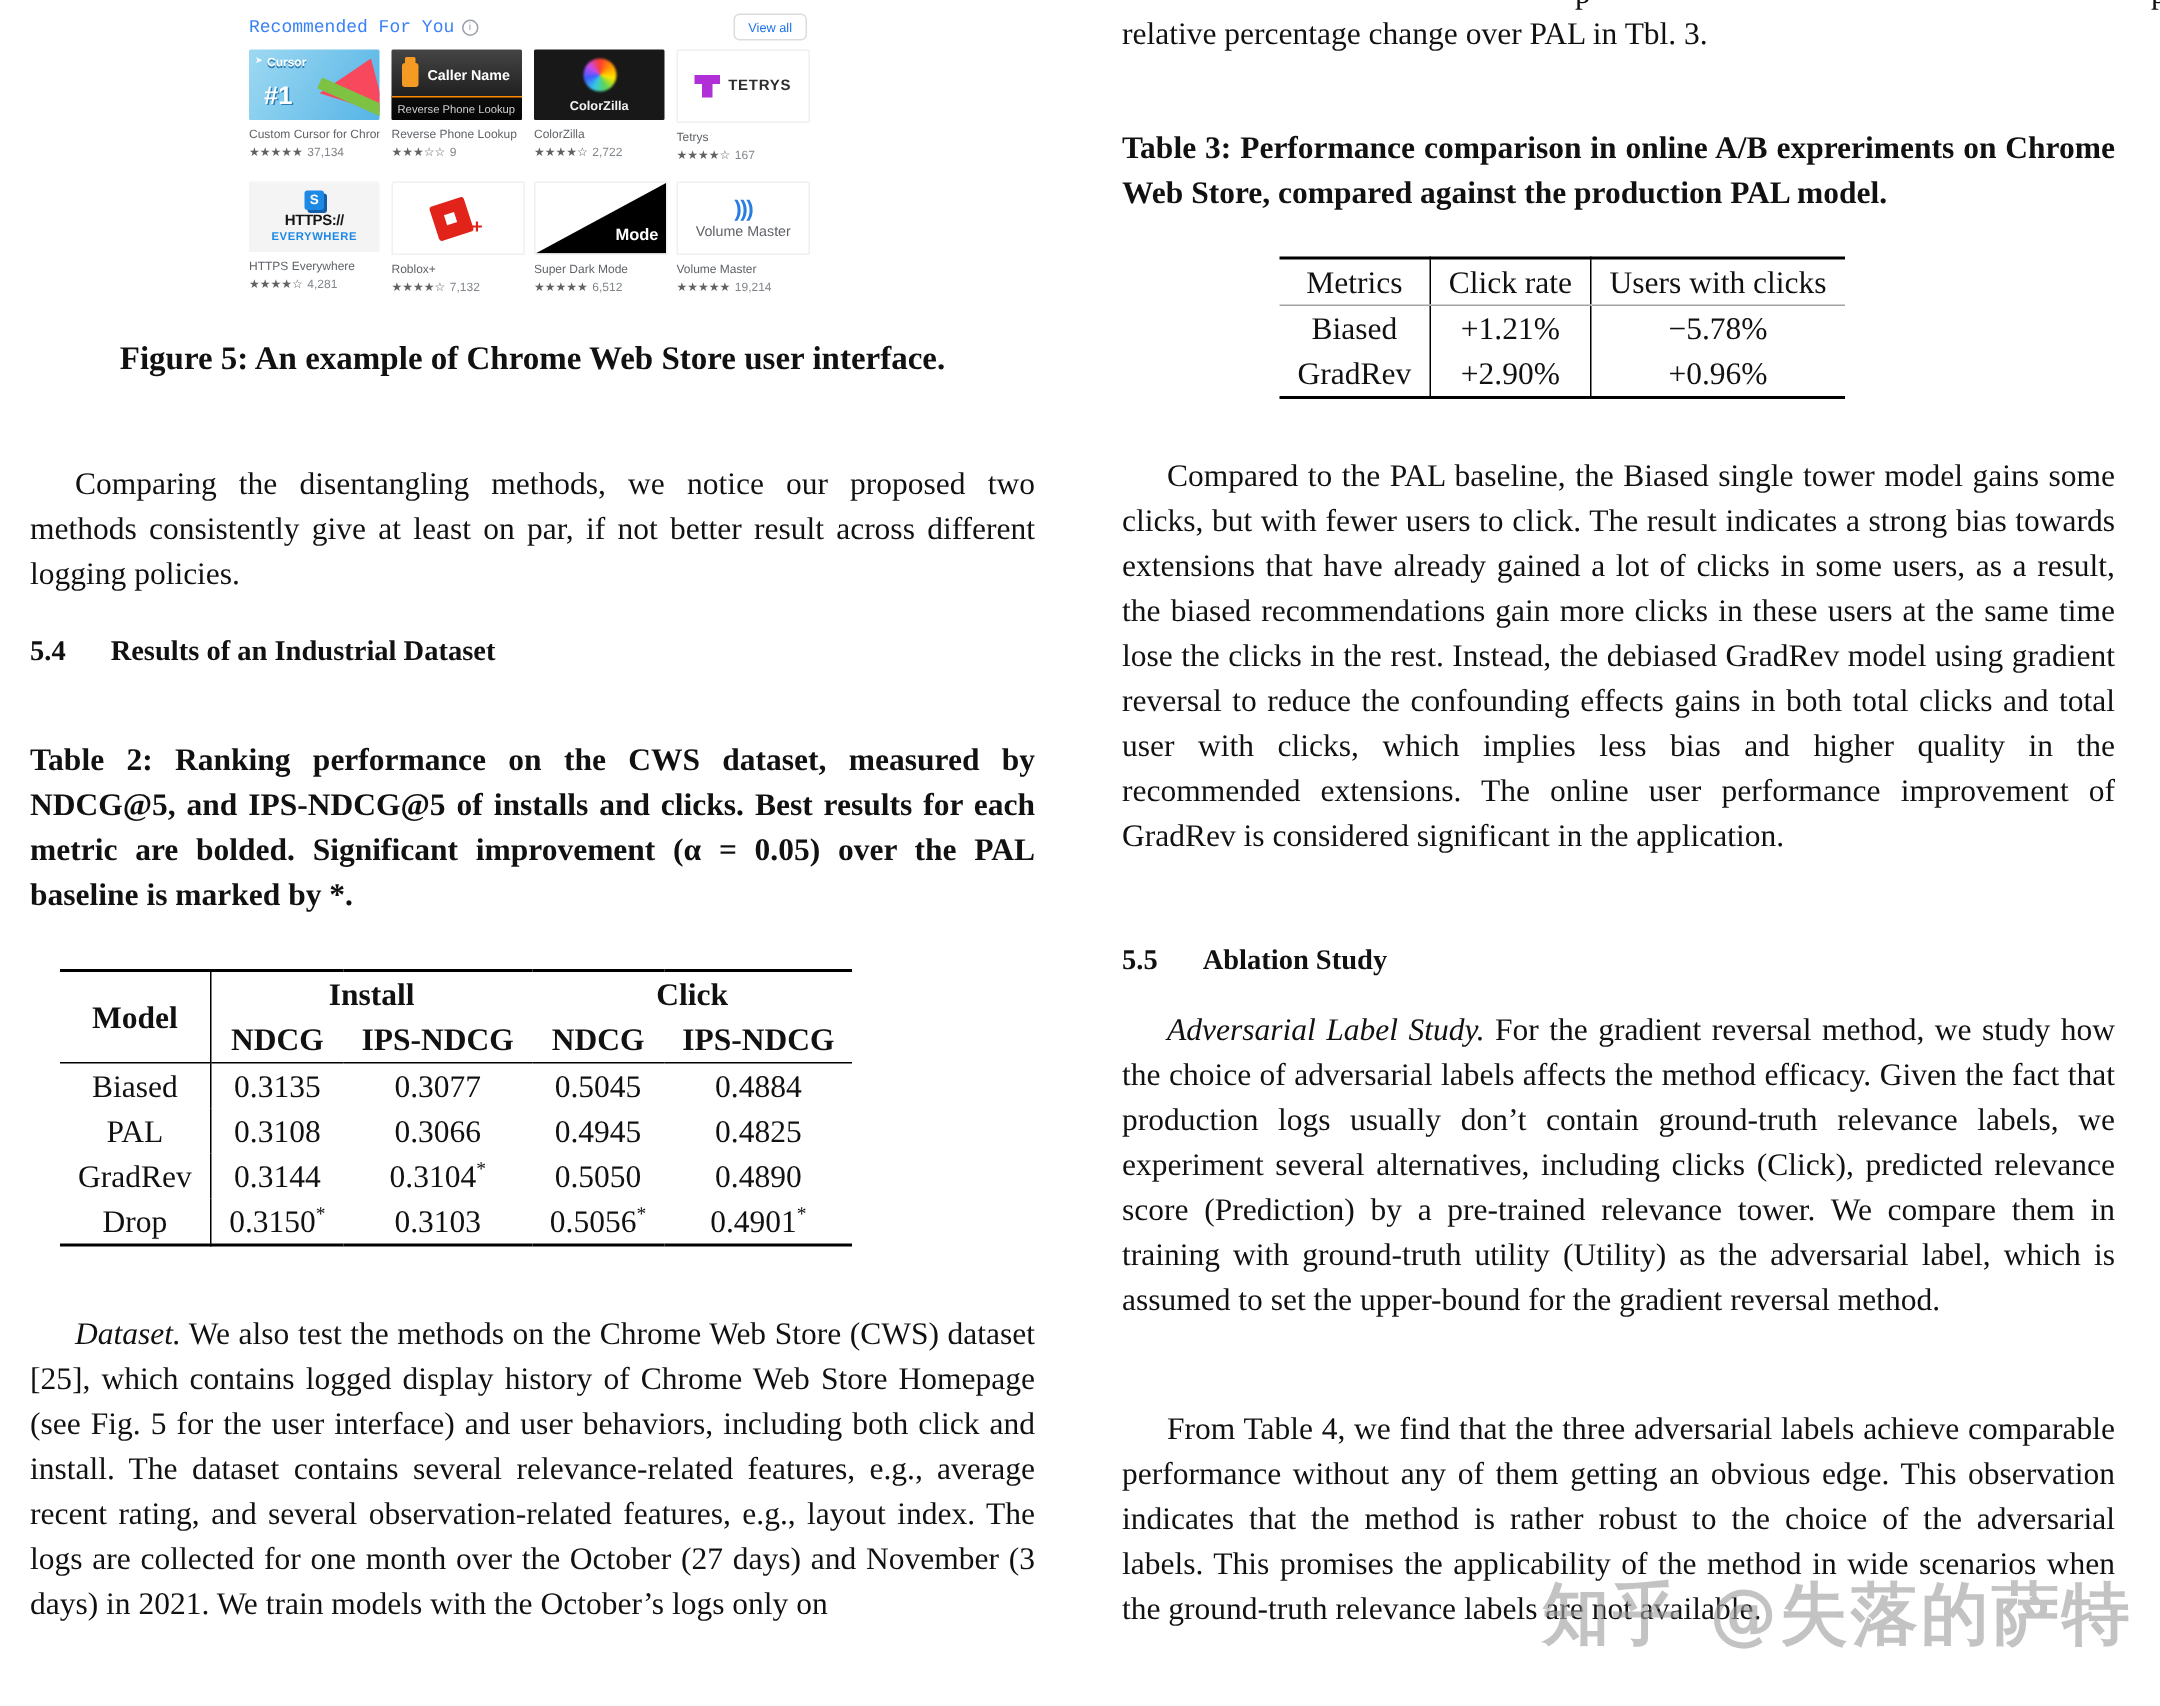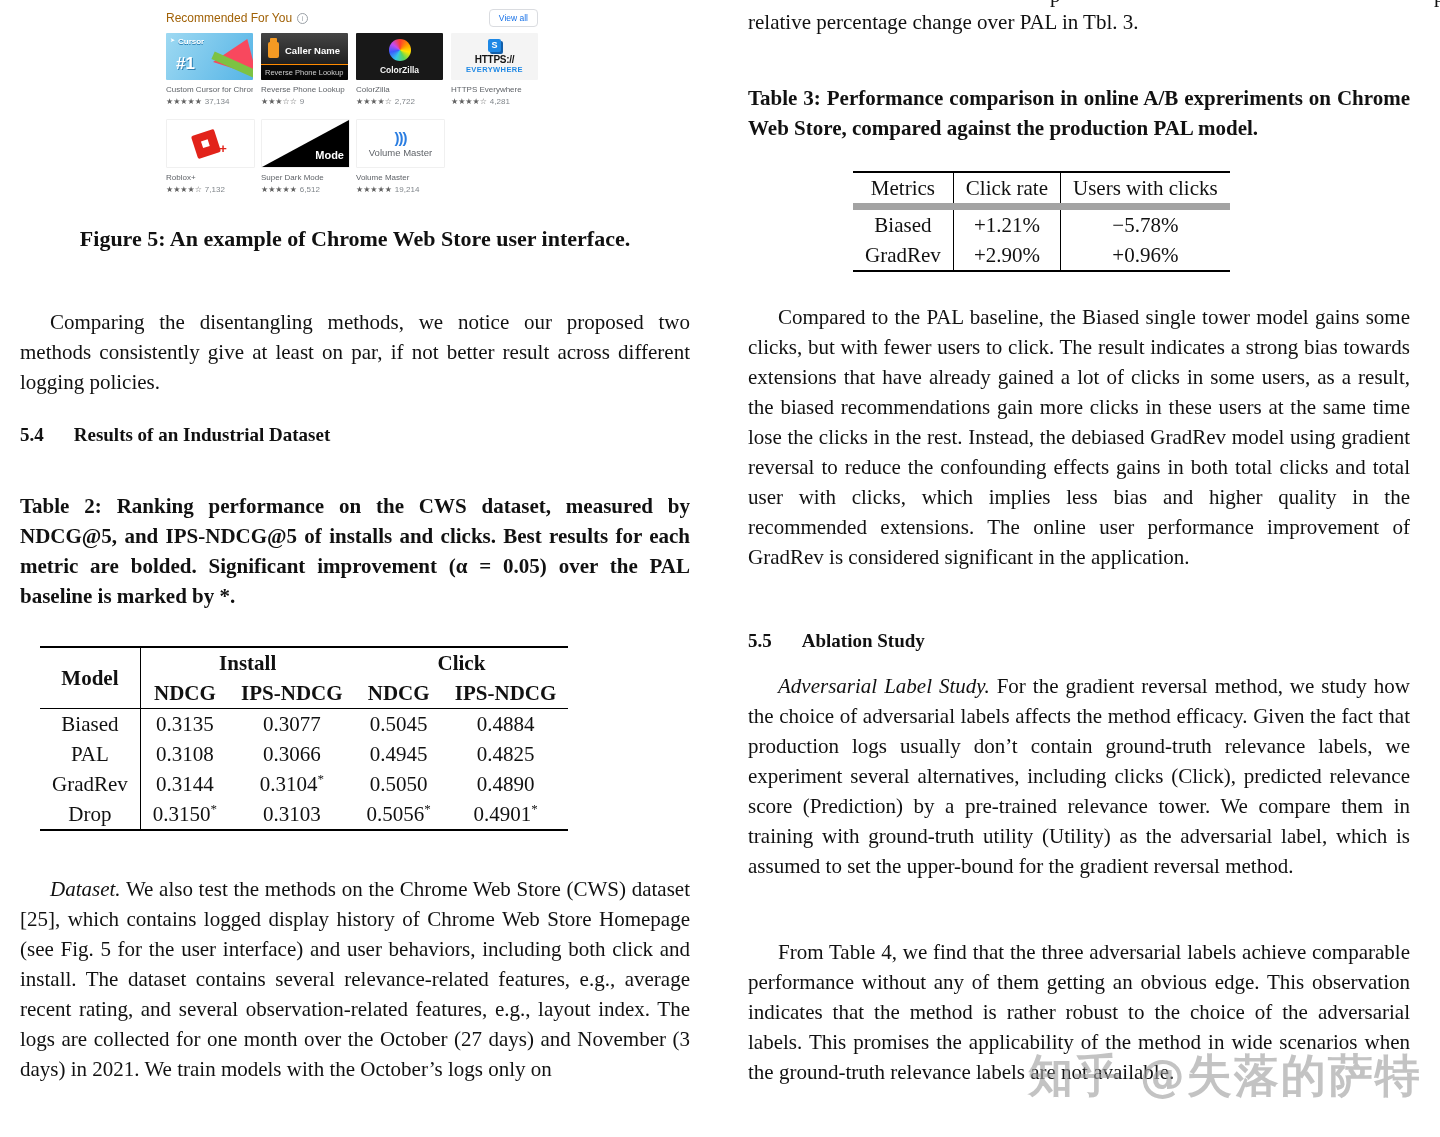--- a/index.html
+++ b/index.html
@@ -14,21 +14,21 @@
   .lead{font-style:italic;}
   .caption{font-weight:bold;font-size:21px;line-height:30px;text-align:justify;margin:0;}
   h2.sec{font-size:19px;font-weight:bold;margin:0;}
   h2.sec .num{margin-right:30px;}
   .figcap{font-weight:bold;font-size:22px;text-align:center;width:100%;margin:0;}
 
   
   #figure5{left:146px;top:8px;width:372px;height:208px;background:#fff;
            font-family:"Liberation Sans", sans-serif;}
   .cws-head{display:flex;align-items:center;height:20px;}
-  .cws-title{font-size:12px;color:#a16207;}
+  .cws-title{font-size:12px;color:#3b82f6;font-family:Liberation Mono, monospace;}
   .info-ic{display:inline-block;width:9px;height:9px;border:1px solid #9aa0a6;border-radius:50%;
            font-size:7px;line-height:9px;text-align:center;color:#9aa0a6;margin-left:5px;}
   .viewall{margin-left:auto;font-size:8.5px;color:#1a73e8;border:1px solid #dadce0;border-radius:4px;
            padding:3px 9px;background:#fff;}
   .cws-grid{display:grid;grid-template-columns:repeat(4,87px);column-gap:8px;row-gap:13px;margin-top:5px;}
   .card{width:87px;}
   .thumb{width:87px;height:47px;position:relative;overflow:hidden;border-radius:1px;}
   .card-title{font-size:8px;color:#5f6368;margin-top:5px;white-space:nowrap;overflow:hidden;}
   .rate{font-size:8px;color:#616161;margin-top:3px;white-space:nowrap;}
   .rate .cnt{color:#80868b;margin-left:3px;}
@@ -91,21 +91,21 @@
   table.paper sup{font-size:13px;}
   .bold{font-weight:bold;}
   
   #table2{border-top:2px solid #000;border-bottom:2px solid #000;}
   #table2 th{font-weight:bold;}
   #table2 .model-col{border-right:1px solid #000;}
   #table2 tr.subhead th{border-bottom:1px solid #000;}
   #table2 th.model-h{border-bottom:1px solid #000;border-right:1px solid #000;font-weight:bold;}
   
   #table3{border-top:2px solid #000;border-bottom:2px solid #000;}
-  #table3 th{border-bottom:7px solid #a3a3a3;}
+  #table3 th{border-bottom:1px solid #a3a3a3;}
   #table3 td.vl,#table3 th.vl{border-left:1px solid #000;}
 
   
   .cutline{position:absolute;top:0;left:0;width:700px;height:7px;overflow:hidden;}
   .cutline span{position:absolute;top:-17px;font-size:21px;}
 
   
   #watermark{position:absolute;left:1028px;top:1046px;font-size:45px;font-weight:bold;
       color:rgba(158,158,158,.62);font-family:"DejaVu Sans", sans-serif;letter-spacing:2px;white-space:nowrap;}
 </style>
@@ -148,20 +148,28 @@
 
         <div class="card">
           <div class="thumb t3thumb">
             <span class="wheel"></span>
             <span class="app">ColorZilla</span>
           </div>
           <div class="card-title">ColorZilla</div>
           <div class="rate"><span>★★★★☆</span><span class="cnt">2,722</span></div>
         </div>
 
+        <div class="card">
+          <div class="thumb t4thumb">
+            <span class="tee"></span>
+            <span class="app">TETRYS</span>
+          </div>
+          <div class="card-title">Tetrys</div>
+          <div class="rate"><span>★★★★☆</span><span class="cnt">167</span></div>
+        </div>
 
         <div class="card">
           <div class="thumb t5thumb">
             <span class="sbadge">S</span>
             <span class="l1">HTTPS://</span>
             <span class="l2">EVERYWHERE</span>
           </div>
           <div class="card-title">HTTPS Everywhere</div>
           <div class="rate"><span>★★★★☆</span><span class="cnt">4,281</span></div>
         </div>

